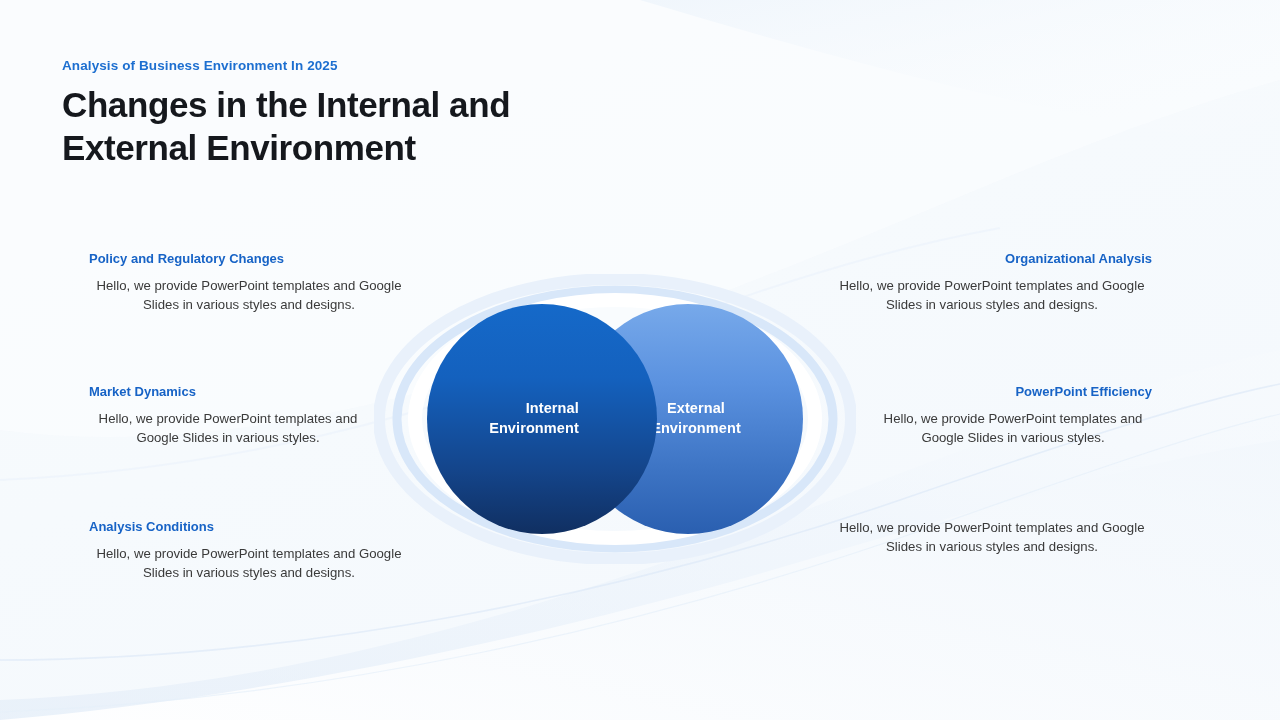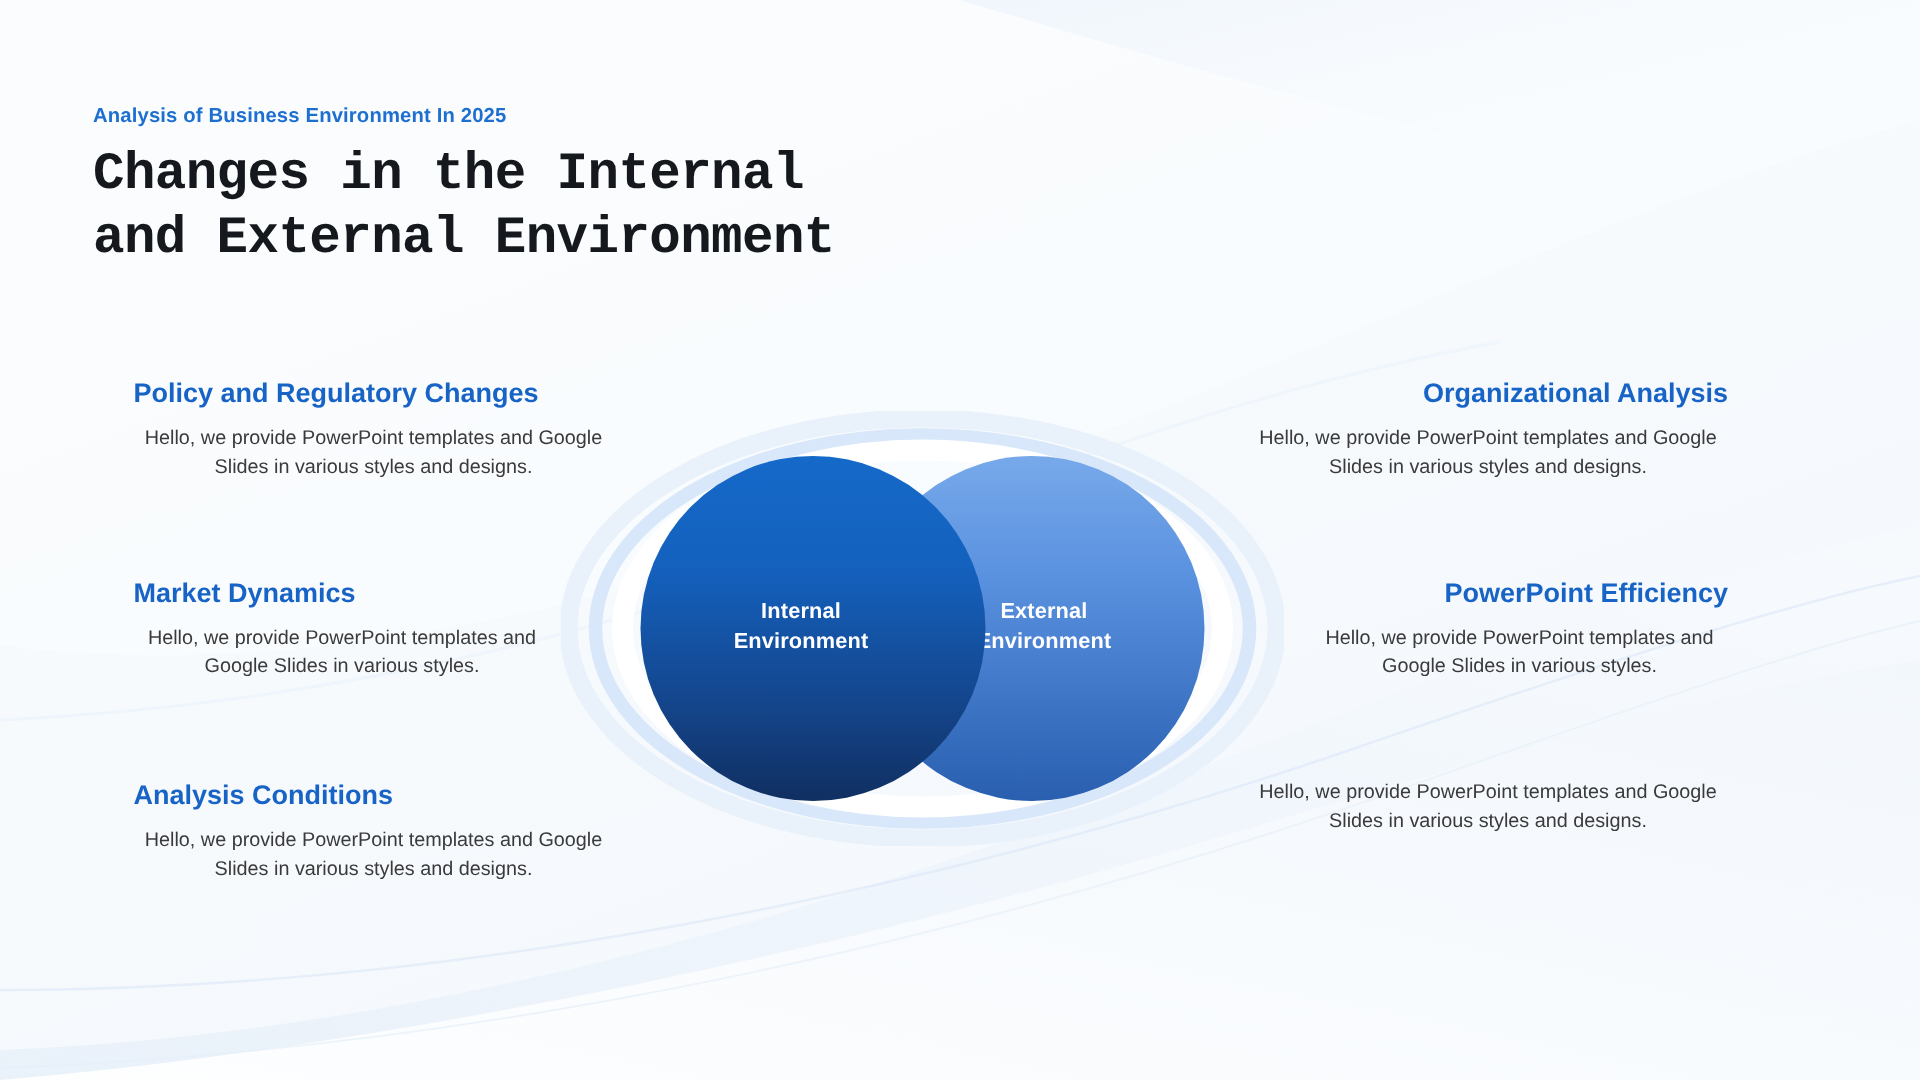--- a/index.html
+++ b/index.html
@@ -31,51 +31,50 @@
     inset: 0;
     width: 1280px;
     height: 720px;
     pointer-events: none;
   }
 
   
   .header {
     position: absolute;
     left: 62px;
-    top: 69px;
+    top: 58px;
     width: 700px;
   }
 
   .eyebrow {
     font-size: 13.5px;
     font-weight: bold;
     color: #1d6fd0;
     letter-spacing: 0.1px;
     line-height: 1.2;
   }
 
   .title {
     margin-top: 10px;
     font-size: 35px;
     font-weight: bold;
     color: #15181d;
     line-height: 1.22;
     letter-spacing: -0.4px;
     max-width: 540px;
-    font-family: Liberation Mono, monospace;
   }
 
   
   .feature {
     position: absolute;
     width: 320px;
   }
 
   .feature-title {
-    font-size: 18px;
+    font-size: 13px;
     font-weight: bold;
     color: #1763c6;
     line-height: 1.3;
     margin-bottom: 9px;
     white-space: nowrap;
   }
 
   .feature-body {
     font-size: 13.2px;
     color: #3a3a3a;
@@ -140,21 +139,21 @@
     position: relative;
     z-index: 4;
     color: #ffffff;
     font-size: 14.5px;
     font-weight: bold;
     line-height: 1.36;
     text-align: center;
     letter-spacing: 0.1px;
   }
 
-  .circle-internal .circle-label { transform: translateX(-8px); }
+  .circle-internal .circle-label { transform: translateX(-8px); text-align: right; }
   .circle-external .circle-label { transform: translateX(8px); }
 </style>
 </head>
 <body>
 
 <div class="slide">
 
   <svg class="bg-waves" viewBox="0 0 1280 720" preserveAspectRatio="none">
     <defs>
       <linearGradient id="wgA" x1="0" y1="1" x2="1" y2="0">

